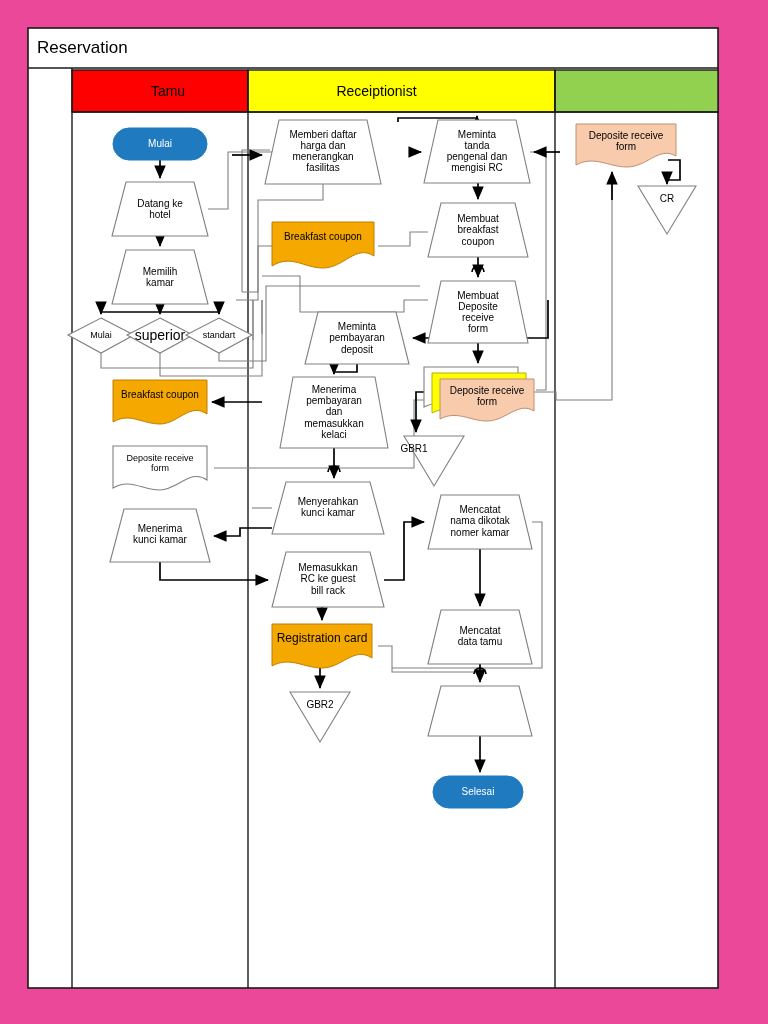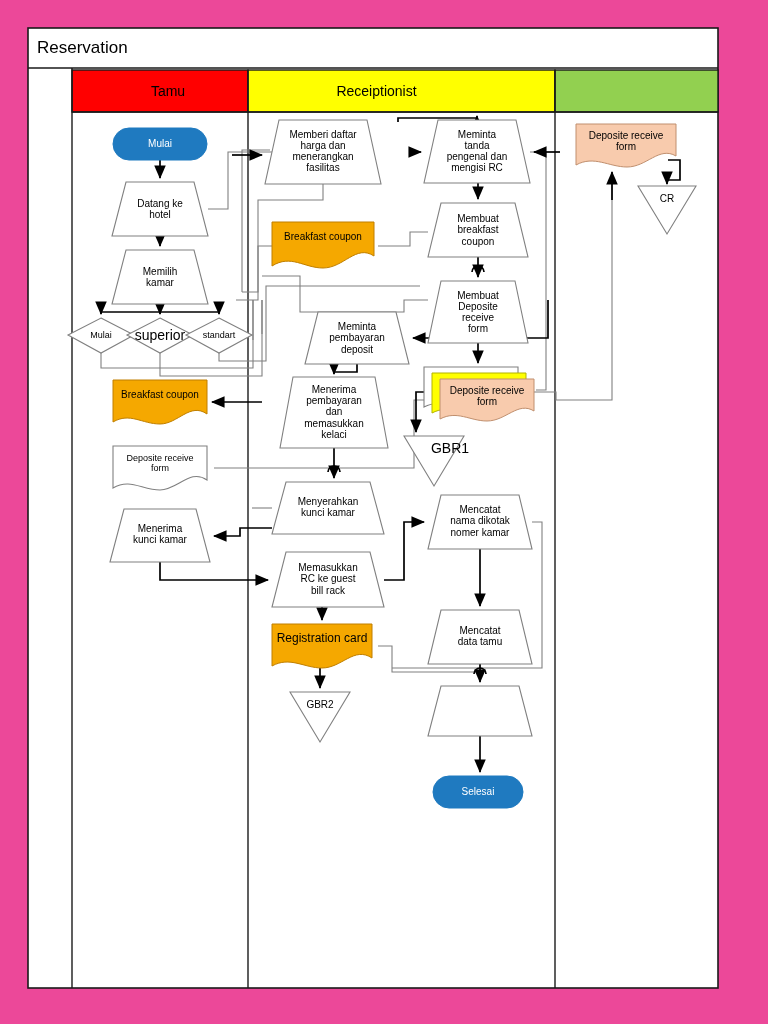--- a/index.html
+++ b/index.html
@@ -237,21 +237,21 @@
 mengisi RC</div>
   <div class="node-label" style="left:428px;top:206px;width:100px;height:48px;font-size:10px;">Membuat
 breakfast
 coupon</div>
   <div class="node-label" style="left:428px;top:284px;width:100px;height:56px;font-size:10px;">Membuat
 Deposite
 receive
 form</div>
   <div class="node-label" style="left:436px;top:383px;width:102px;height:26px;font-size:10px;">Deposite receive
 form</div>
-  <div class="node-label" style="left:420px;top:438px;width:60px;height:22px;font-size:14px;">GBR1</div>
+  <div class="node-label" style="left:384px;top:438px;width:60px;height:22px;font-size:10px;">GBR1</div>
   <div class="node-label" style="left:428px;top:498px;width:104px;height:46px;font-size:10px;">Mencatat
 nama dikotak
 nomer kamar</div>
   <div class="node-label" style="left:428px;top:614px;width:104px;height:44px;font-size:10px;">Mencatat
 data tamu</div>
   <div class="node-label terminator-label" style="left:433px;top:776px;width:90px;height:32px;font-size:10px;">Selesai</div>
 
   <div class="node-label" style="left:576px;top:128px;width:100px;height:26px;font-size:10px;">Deposite receive
 form</div>
   <div class="node-label" style="left:638px;top:188px;width:58px;height:22px;font-size:10px;">CR</div>

